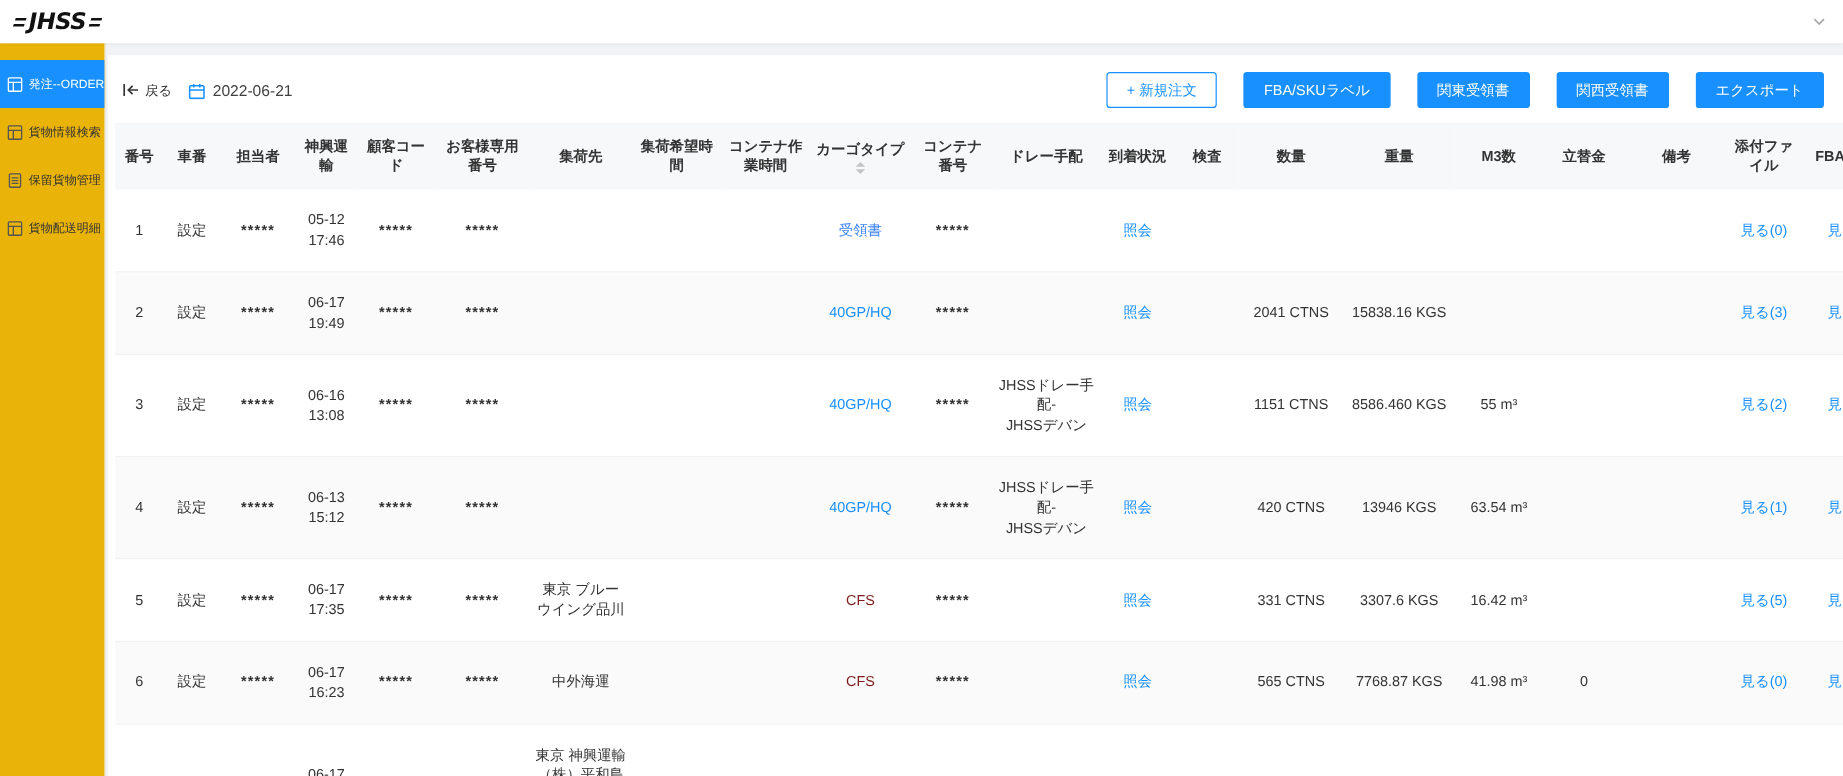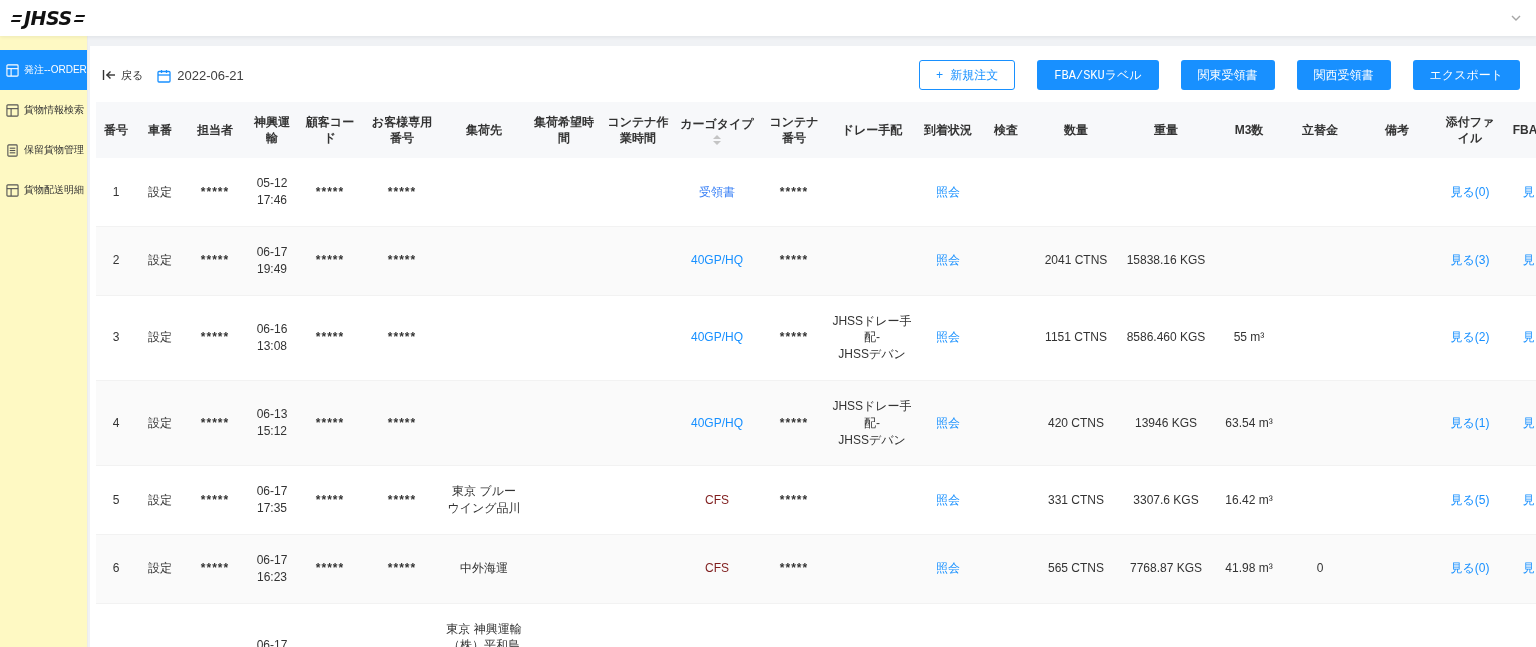--- a/index.html
+++ b/index.html
@@ -39,21 +39,21 @@
     letter-spacing: -0.5px;
   }
   .topbar-chevron { display: flex; align-items: center; cursor: pointer; }
 
   
   .layout { display: flex; height: 611px; }
 
   
   .sidebar {
     width: 88px;
-    background: #fef9c3;
+    background: #eab308;
     border-right: 1px solid #ececec;
     padding-top: 14px;
     flex: none;
     text-align: right;
   }
   .side-item {
     height: 40px;
     display: flex;
     align-items: center;
     gap: 5px;
@@ -92,21 +92,21 @@
     color: #404040; cursor: pointer; font-size: 13px;
   }
   .toolbar .spacer { flex: 1; }
   .btn {
     height: 30px;
     border-radius: 3px;
     font-size: 12px;
     padding: 0 16px;
     cursor: pointer;
     border: 1px solid transparent;
-    font-family: Liberation Mono, monospace;
+    font-family: Liberation Sans, sans-serif;
     margin-left: 8px;
   }
   .btn.outline { background: #fff; color: #1890ff; border-color: #1890ff; }
   .btn.primary { background: #1890ff; color: #fff; }
 
   
   .table-wrap { overflow: hidden; padding-left: 6px; }
   table.orders {
     border-collapse: collapse;
     table-layout: fixed;

